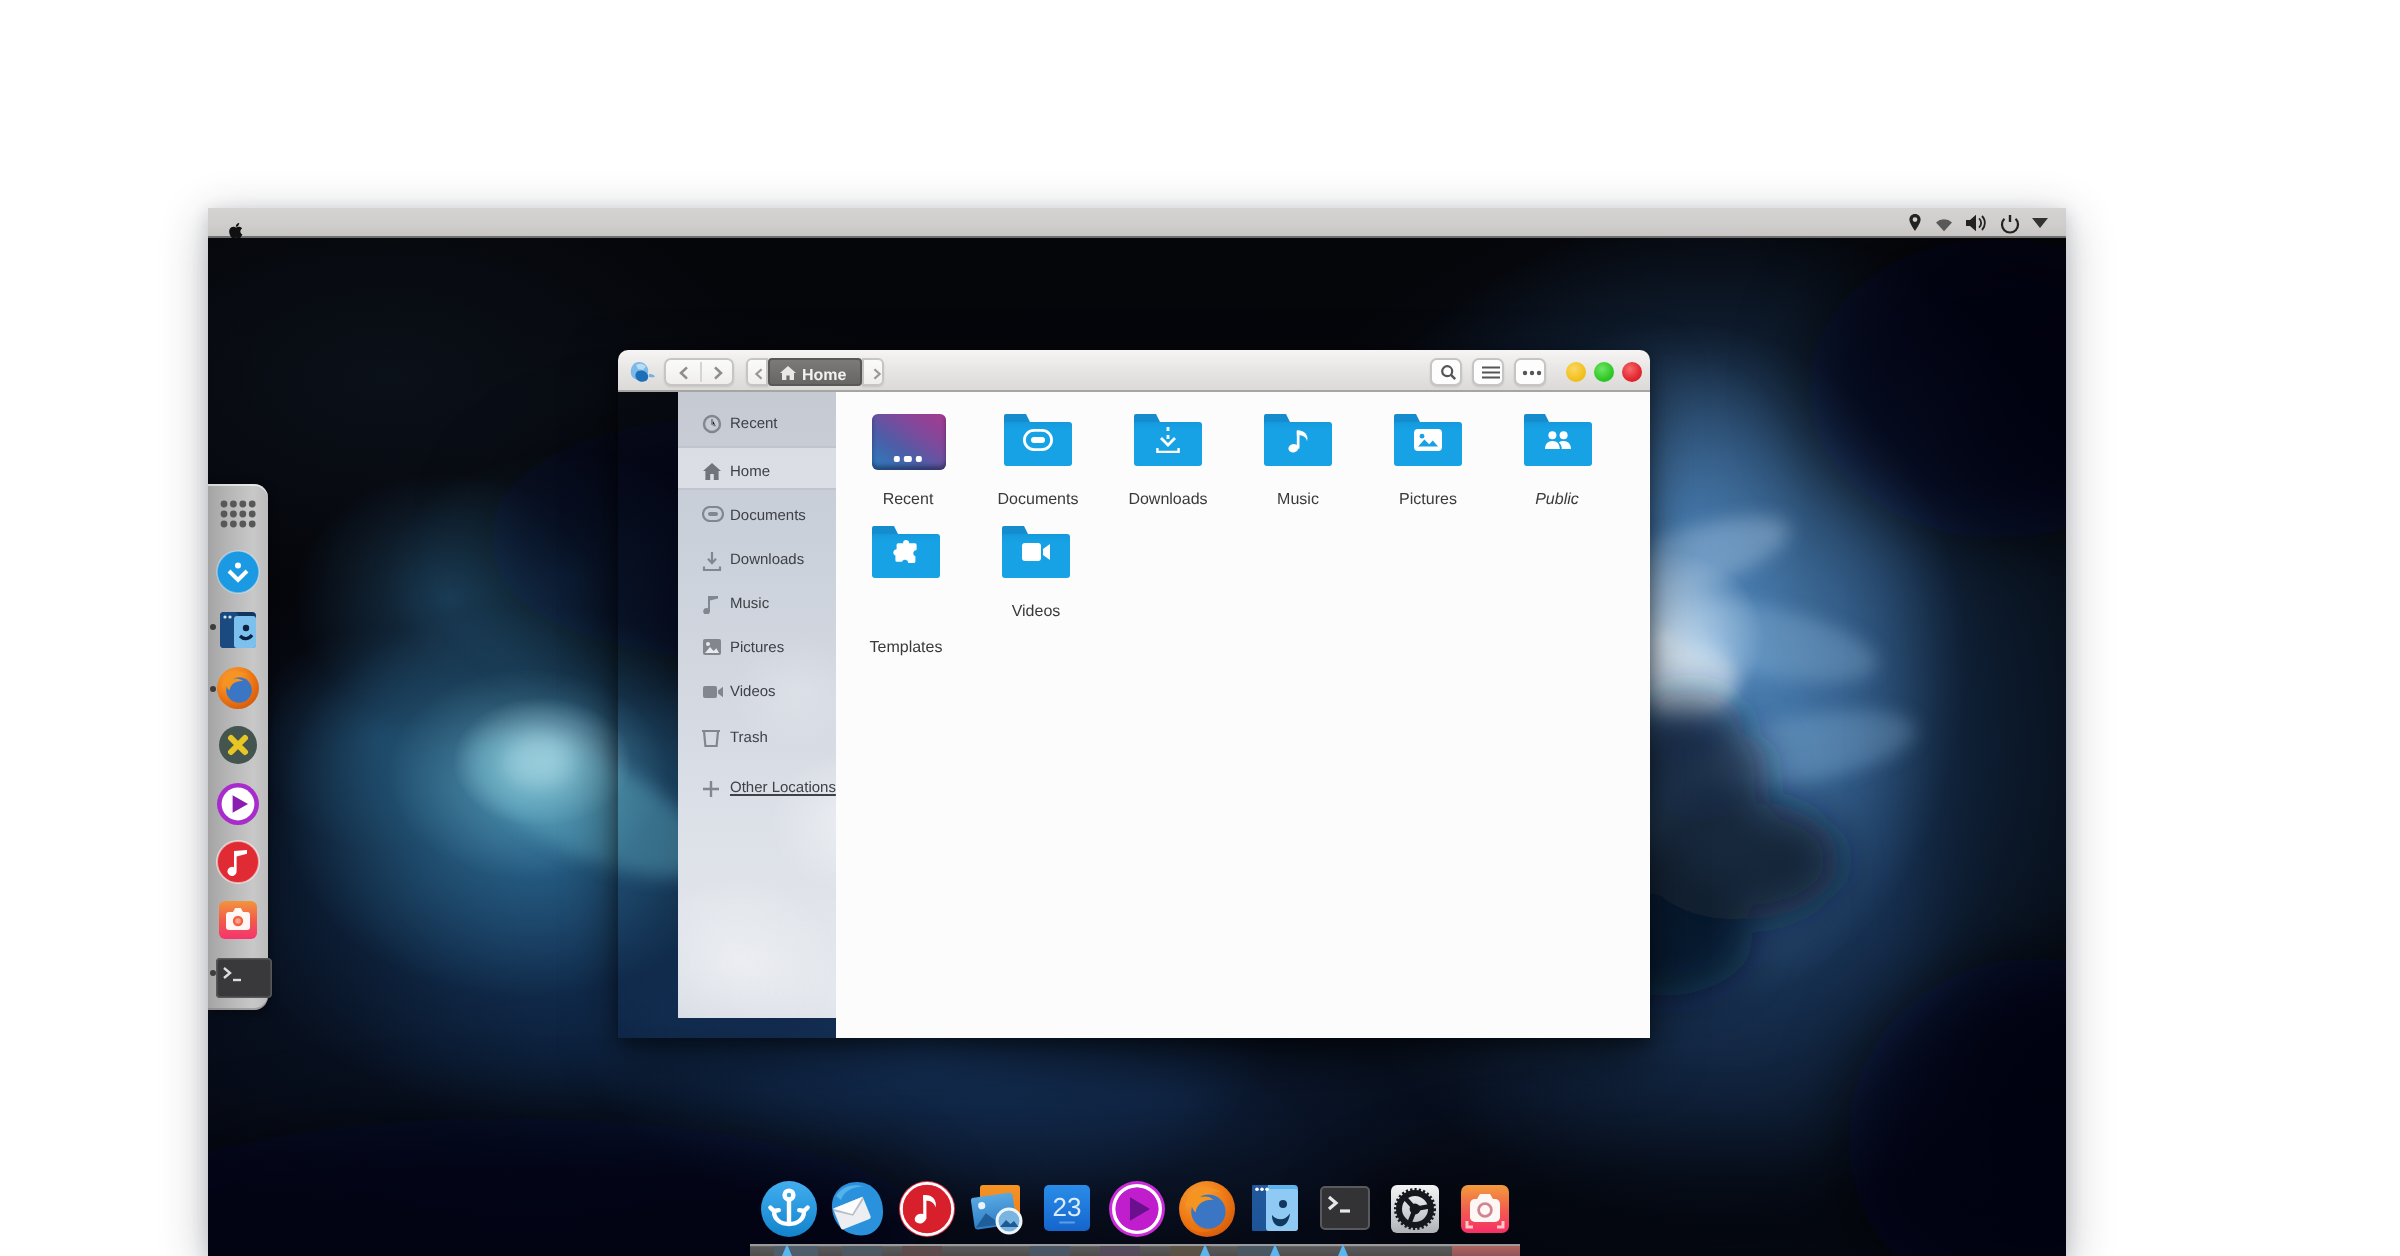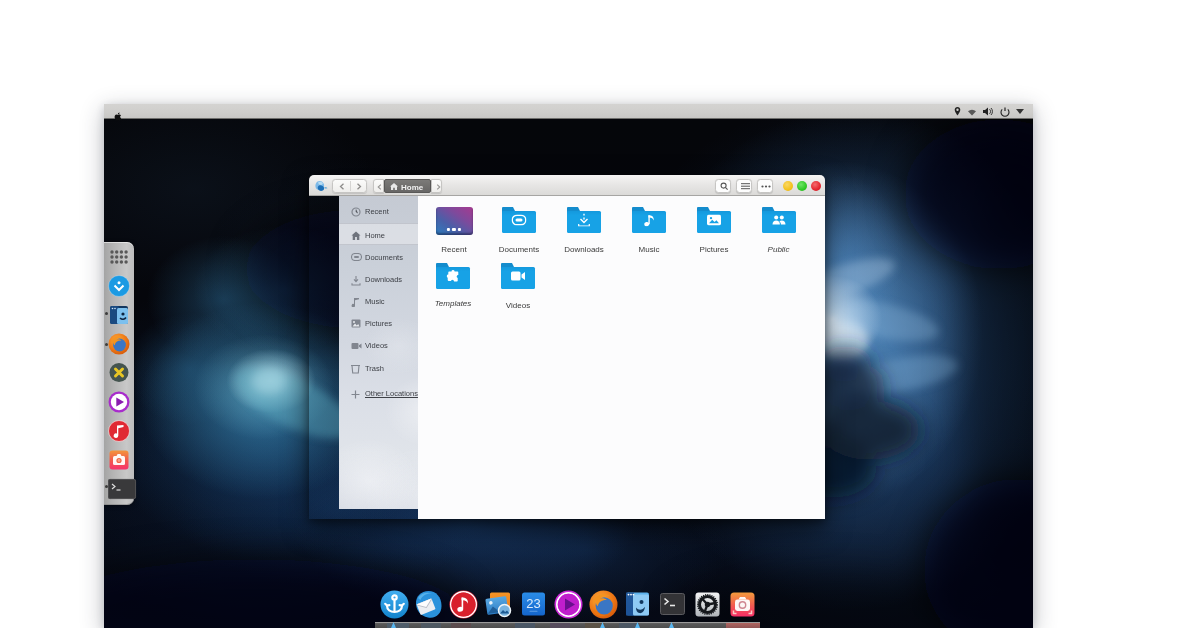--- a/index.html
+++ b/index.html
@@ -427,21 +427,21 @@
             <div class="lbl" style="top:38px;">Public</div>
           </div>
       <div class="cell" style="left:6px;top:67px;">
             <div class="folder">
               <div class="tab"></div>
               <div class="body"></div>
               <svg width="13" height="13" viewBox="0 0 13 13">
                 <path fill="#fff" d="M5 1.5a1.6 1.6 0 0 1 3.1 0.6H11a0.8 0.8 0 0 1 0.8 0.8v2.6a1.6 1.6 0 0 0-0.6 3.1v2.6a0.8 0.8 0 0 1-0.8 0.8H7.6a1.6 1.6 0 0 0-3.1-0.6H2a0.8 0.8 0 0 1-0.8-0.8V8.2a1.6 1.6 0 0 1 0.6-3.1V2.9A0.8 0.8 0 0 1 2.6 2.1h2.6z"></path>
               </svg>
             </div>
-            <div class="lbl" style="top:36px;font-style:italic;">Templates</div>
+            <div class="lbl" style="top:56px;">Templates</div>
           </div>
       <div class="cell" style="left:71px;top:67px;">
             <div class="folder">
               <div class="tab"></div>
               <div class="body"></div>
               <svg width="14" height="10" viewBox="0 0 14 10">
                 <rect x="0" y="0.5" width="9.5" height="9" rx="1.5" fill="#fff"></rect>
                 <path fill="#fff" d="M10.5 3.5 14 1v8l-3.5-2.5z"></path>
               </svg>
             </div>

